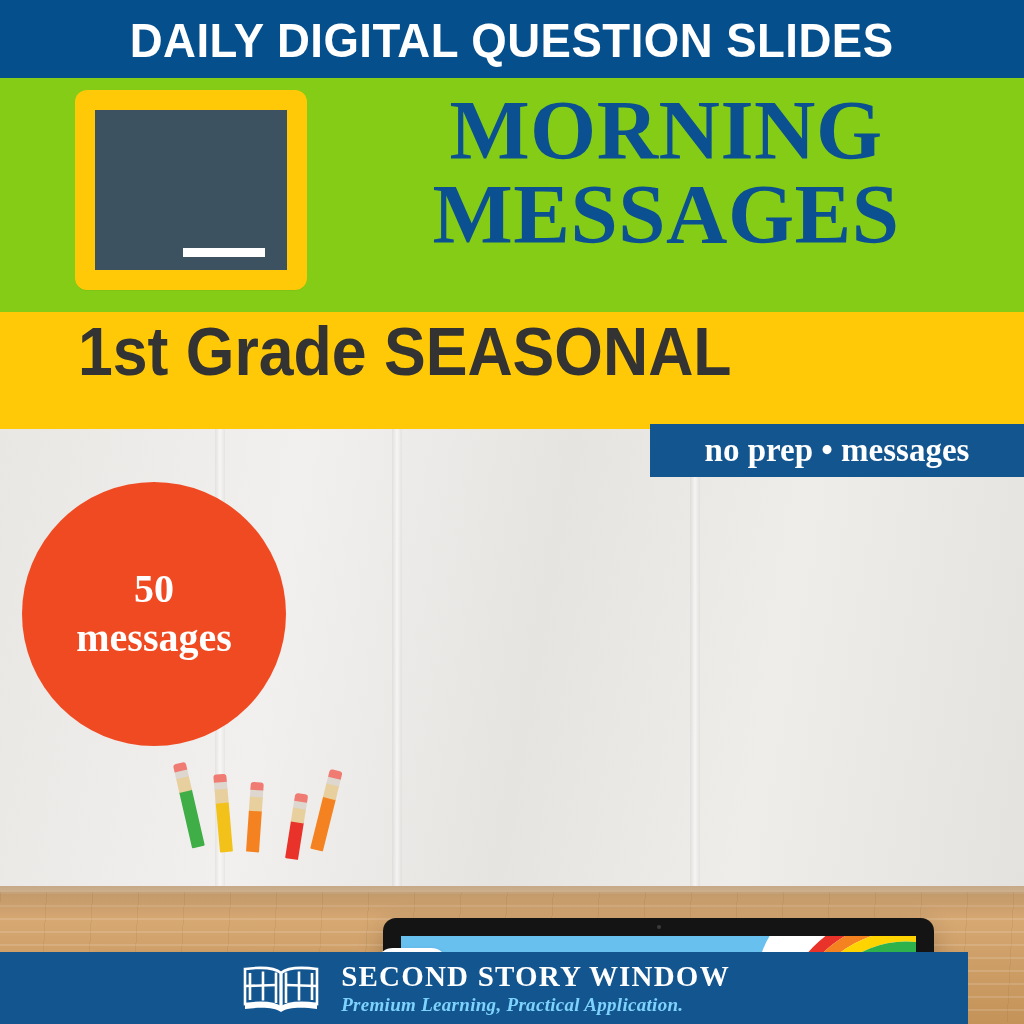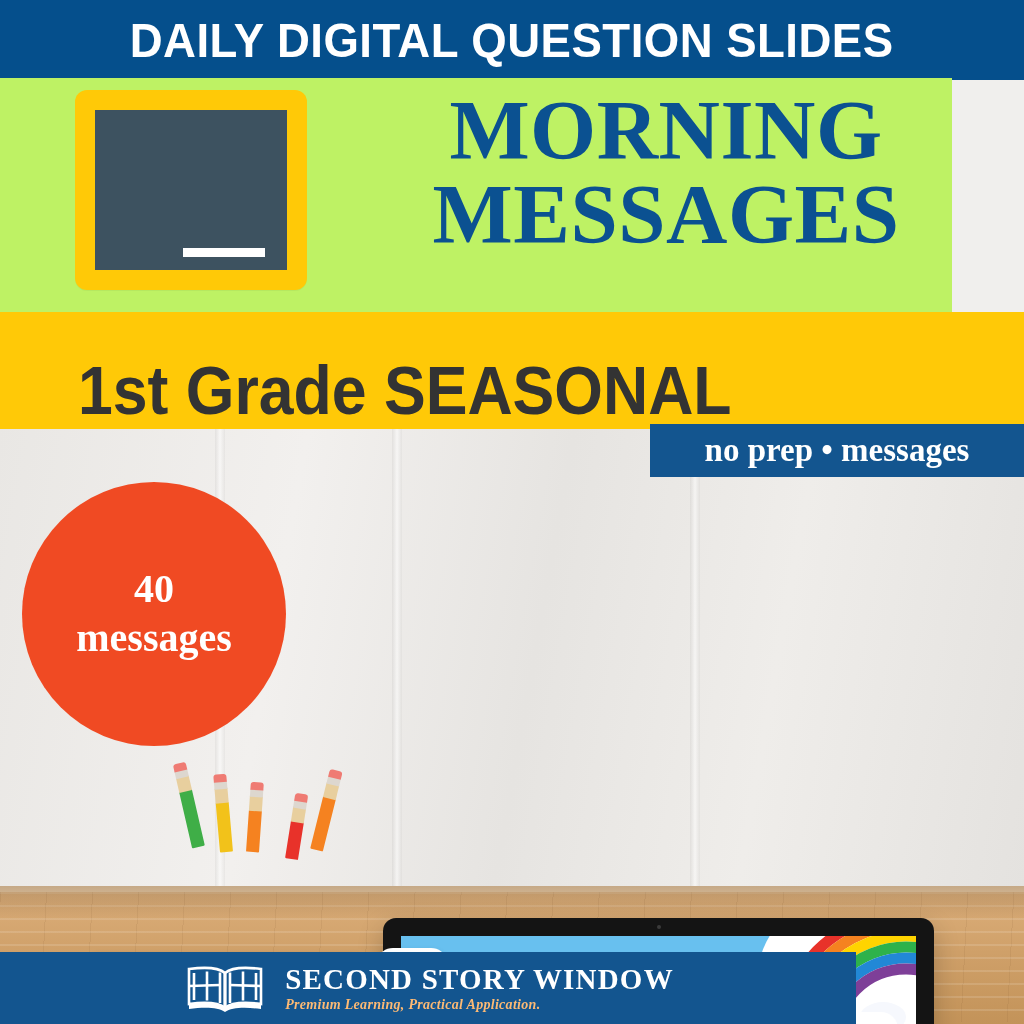--- a/index.html
+++ b/index.html
@@ -54,54 +54,54 @@
   .card-title{height:47px;background:#ffd92e;border:3px solid #1a1a1a;border-bottom:none;
     display:flex;align-items:center;justify-content:center;}
   .card-title span{font-size:26px;font-weight:bold;color:#101010;letter-spacing:.2px;font-family:"Liberation Sans",sans-serif;}
 
   
   .topbar{position:absolute;left:0;top:0;width:1024px;height:80px;background:#054f8c;display:flex;align-items:center;justify-content:center;}
   .topbar span{color:#fff;font-size:49px;font-weight:bold;letter-spacing:.5px;transform:scaleX(.93);
                font-family:"Liberation Sans Narrow","Liberation Sans",sans-serif;}
 
   
-  .hero{position:absolute;left:0;top:78px;width:952px;height:234px;background:#bef264;}
+  .hero{position:absolute;left:0;top:78px;width:1024px;height:234px;background:#84cc16;}
   .board{position:absolute;left:75px;top:12px;width:232px;height:200px;background:#ffc907;border-radius:12px;
          box-shadow:0 1px 0 rgba(0,0,0,.04);}
   .board-inner{position:absolute;left:20px;top:20px;right:20px;bottom:20px;background:#3d5260;}
   .chalk{position:absolute;right:22px;bottom:13px;width:82px;height:9px;background:#fff;}
   .hero-title{position:absolute;left:330px;top:10px;width:672px;text-align:center;}
   .hero-title div{color:#0b5191;font-family:"Liberation Serif",serif;font-weight:bold;font-size:85px;line-height:.99;letter-spacing:.5px;}
 
   
-  .yellowband{position:absolute;left:0;top:312px;width:1024px;height:117px;background:#ffc907;display:flex;align-items:flex-end;}
+  .yellowband{position:absolute;left:0;top:312px;width:1024px;height:117px;background:#ffc907;display:flex;align-items:flex-start;}
   .yellowband span{margin-left:78px;font-size:68px;font-weight:bold;color:#333333;transform:scaleX(.92);transform-origin:left center;
     font-family:"Liberation Sans Narrow","Liberation Sans",sans-serif;}
 
   
   .tag{position:absolute;right:0;top:424px;width:374px;height:53px;background:#13558f;display:flex;align-items:center;justify-content:center;}
   .tag span{color:#fff;font-size:33px;font-weight:bold;font-family:"Liberation Serif",serif;}
 
   
   .badge{position:absolute;left:22px;top:482px;width:264px;height:264px;border-radius:50%;background:#f04a23;
          display:flex;flex-direction:column;align-items:center;justify-content:center;}
   .badge div{color:#fff;font-family:"Liberation Serif",serif;font-weight:bold;font-size:40px;line-height:1.22;text-align:center;}
   .pencil{position:absolute;width:13px;border-radius:2px;transform-origin:bottom center;}
   .pencil .body{position:absolute;left:0;right:0;bottom:0;top:28px;border-radius:1px;}
   .pencil .wood{position:absolute;left:0;right:0;top:14px;height:15px;background:#e8cf9e;}
   .pencil .ferr{position:absolute;left:0;right:0;top:7px;height:8px;background:#ddd7cf;}
   .pencil .eraser{position:absolute;left:0;right:0;top:0;height:8px;background:#ef7b73;border-radius:3px 3px 0 0;}
 
   
-  .bottombar{position:absolute;left:0;bottom:0;width:856px;height:72px;background:#13558f;
+  .bottombar{position:absolute;left:0;bottom:0;width:968px;height:72px;background:#13558f;
              display:flex;align-items:center;justify-content:center;gap:17px;}
   .logo-book{width:86px;height:48px;}
   .logo-text{display:flex;flex-direction:column;line-height:1;}
   .logo-name{color:#fff;font-family:"Liberation Serif",serif;font-weight:bold;font-size:29px;letter-spacing:1.2px;}
-  .logo-tag{color:#fdba74;font-family:"Liberation Serif",serif;font-style:italic;font-weight:bold;font-size:14px;letter-spacing:.3px;margin-top:4px;}
+  .logo-tag{color:#7dd3fc;font-family:"Liberation Serif",serif;font-style:italic;font-weight:bold;font-size:19px;letter-spacing:.3px;margin-top:4px;}
 </style>
 </head>
 <body>
 
 <div class="cover">
 
   <div class="photo">
     <div class="wall"></div>
     <div class="wall-seam seam1"></div>
     <div class="wall-seam seam2"></div>
@@ -230,21 +230,21 @@
 
   <div class="yellowband">
     <span>1st Grade SEASONAL</span>
   </div>
 
   <div class="tag">
     <span>no prep • messages</span>
   </div>
 
   <div class="badge">
-    <div>40</div>
+    <div>50</div>
     <div>messages</div>
   </div>
 
   <div class="bottombar">
     <svg class="logo-book" viewBox="0 0 86 48">
       <g fill="none" stroke="#ffffff" stroke-width="2.6">
         <path d="M43 9 C36 3, 22 3, 7 5 L7 40 C22 38, 36 38, 43 44 Z"></path>
         <path d="M43 9 C50 3, 64 3, 79 5 L79 40 C64 38, 50 38, 43 44 Z"></path>
         <path d="M43 9 L43 44"></path>
         <path d="M12 9 L12 36 M25 7.5 L25 36.5 M38 8.5 L38 39"></path>

